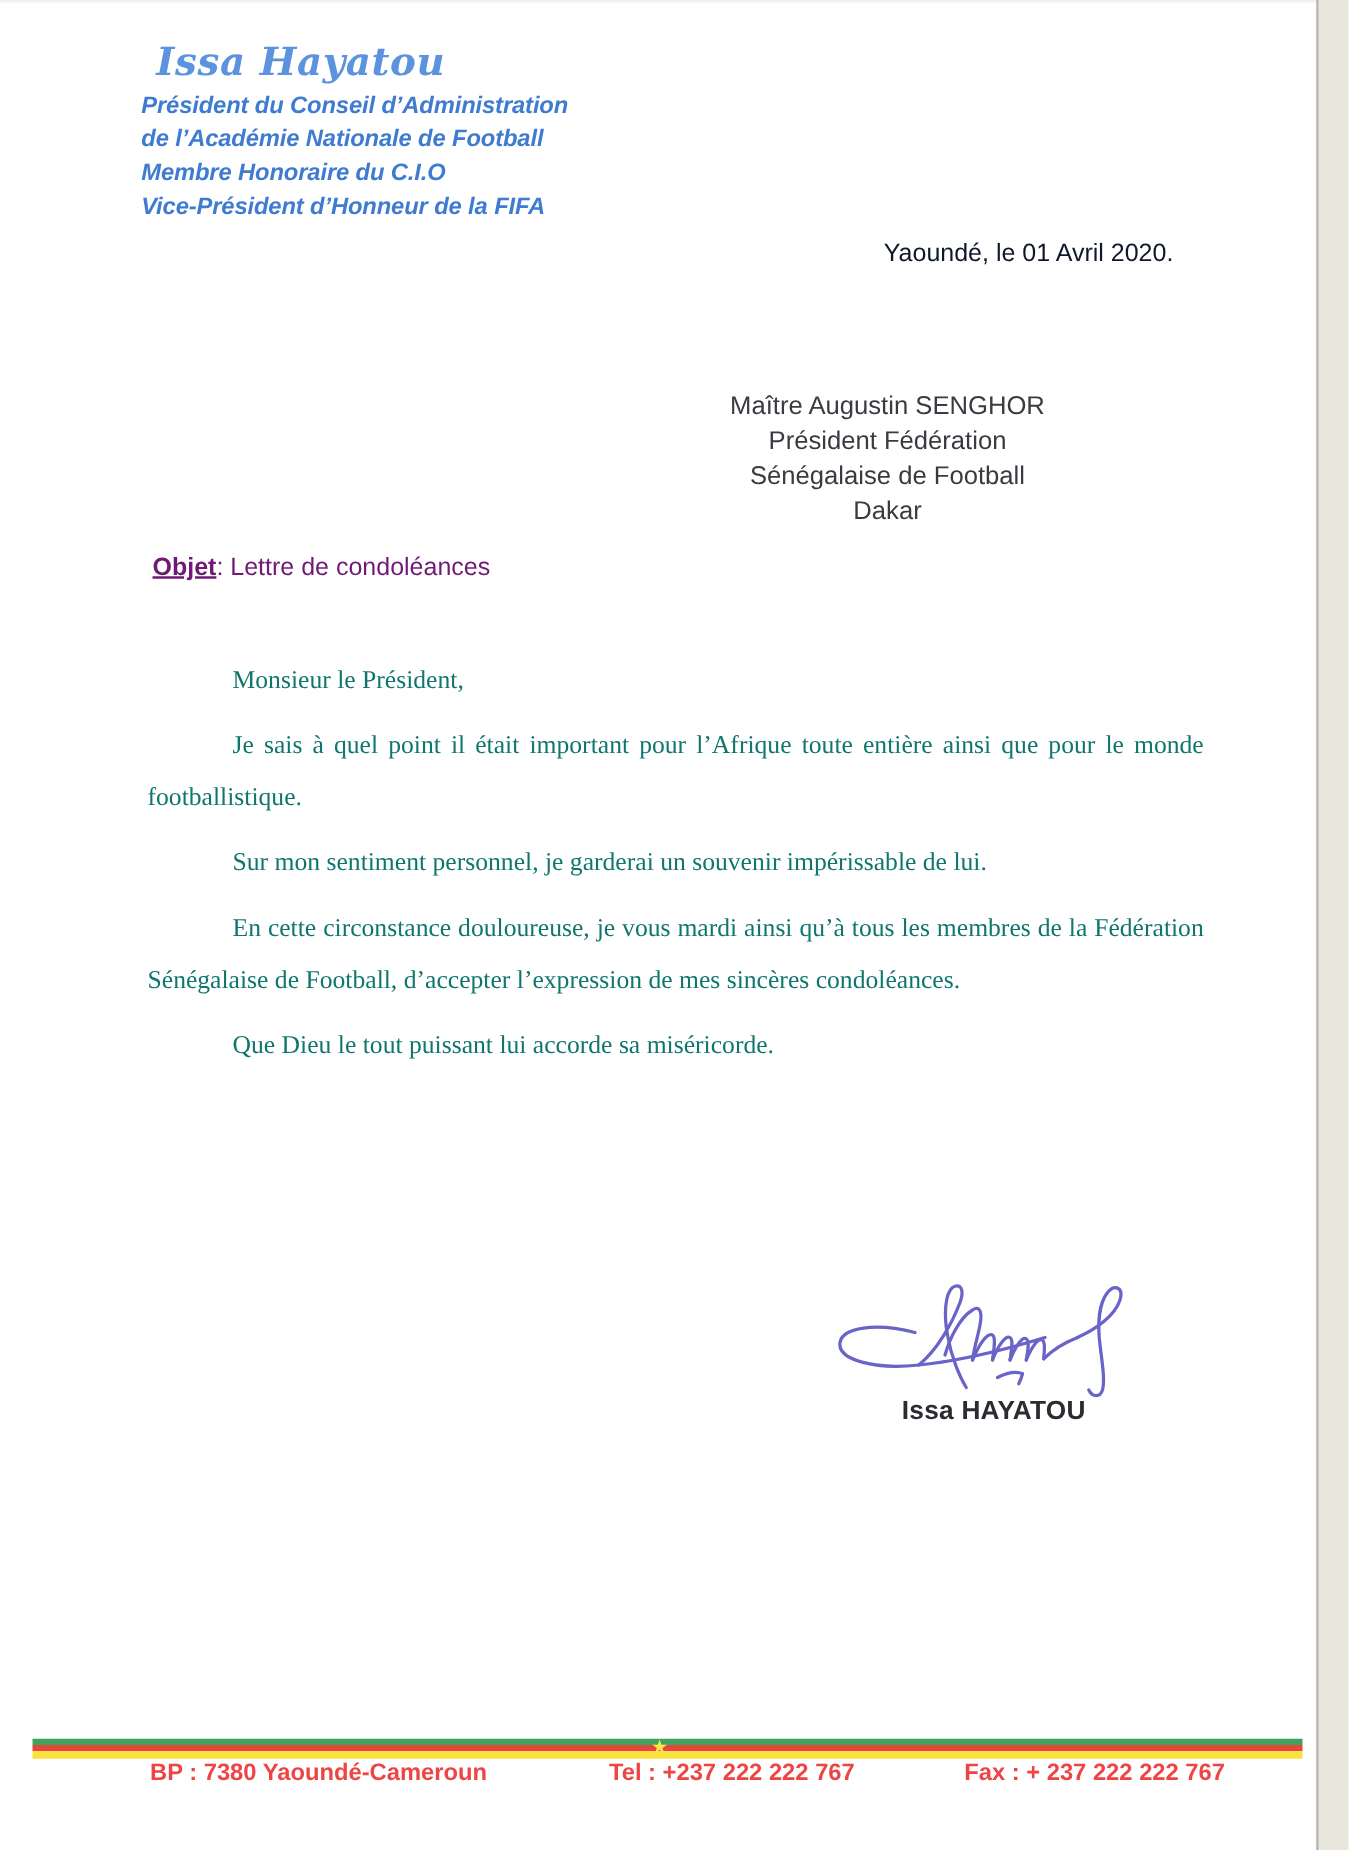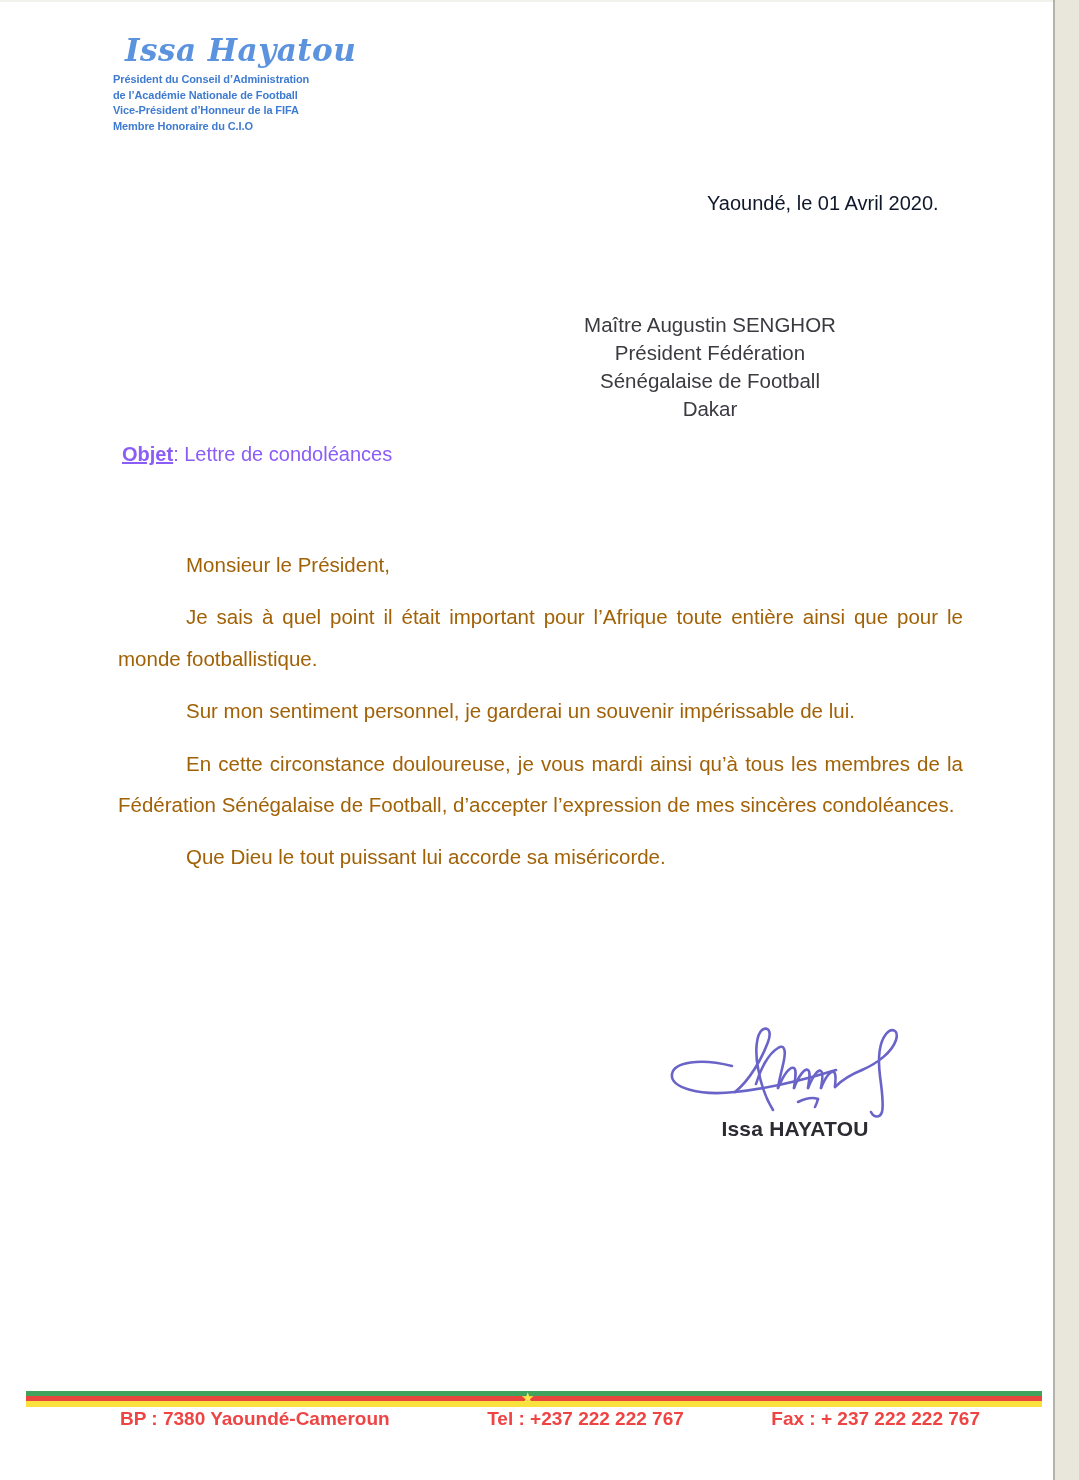--- a/index.html
+++ b/index.html
@@ -58,24 +58,25 @@
     font-size: 31px;
     color: #5b93de;
     letter-spacing: .5px;
     line-height: 1.1;
     margin-left: 12px;
   }
   .lh-lines {
     margin-top: 5px;
     font-family: "Liberation Sans", sans-serif;
     font-weight: bold;
-    font-size: 11px;
+    font-size: 19px;
     color: #3f7bd0;
     line-height: 1.42;
     letter-spacing: -0.1px;
+    font-style: italic;
   }
   .lh-lines div { white-space: nowrap; }
 
   
   .date-line {
     position: absolute;
     left: 707px;
     top: 192px;
     font-size: 20px;
     color: #0f172a;
@@ -95,37 +96,38 @@
     color: #3a3a40;
     line-height: 1.36;
   }
 
   
   .objet {
     position: absolute;
     left: 122px;
     top: 443px;
     font-size: 20px;
-    color: #8b5cf6;
+    color: #701a75;
     white-space: nowrap;
   }
   .objet .lbl {
     font-weight: bold;
     text-decoration: underline;
   }
 
   
   .body-block {
     position: absolute;
     left: 118px;
-    top: 544px;
+    top: 524px;
     width: 845px;
     font-size: 20.5px;
-    color: #a16207;
+    color: #0f766e;
     line-height: 2.02;
+    font-family: Liberation Serif, serif;
   }
   .body-block p {
     margin: 0 0 11px 0;
     text-align: justify;
     text-justify: inter-word;
     text-indent: 68px;
     font-stretch: semi-condensed;
   }
   .body-block p:last-child { margin-bottom: 0; }
 
@@ -194,22 +196,22 @@
 
   <div class="scan-edge-top"></div>
   <div class="scan-edge-right"></div>
   <div class="scan-edge-beige"></div>
 
   <div class="letterhead">
     <div class="lh-script">Issa Hayatou</div>
     <div class="lh-lines">
       <div>Président du Conseil d’Administration</div>
       <div>de l’Académie Nationale de Football</div>
+      <div>Membre Honoraire du C.I.O</div>
       <div>Vice-Président d’Honneur de la FIFA</div>
-      <div>Membre Honoraire du C.I.O</div>
     </div>
   </div>
 
   <div class="date-line">Yaoundé, le 01 Avril 2020.</div>
 
   <div class="recipient">
     <div>Maître Augustin SENGHOR</div>
     <div>Président Fédération</div>
     <div>Sénégalaise de Football</div>
     <div>Dakar</div>

